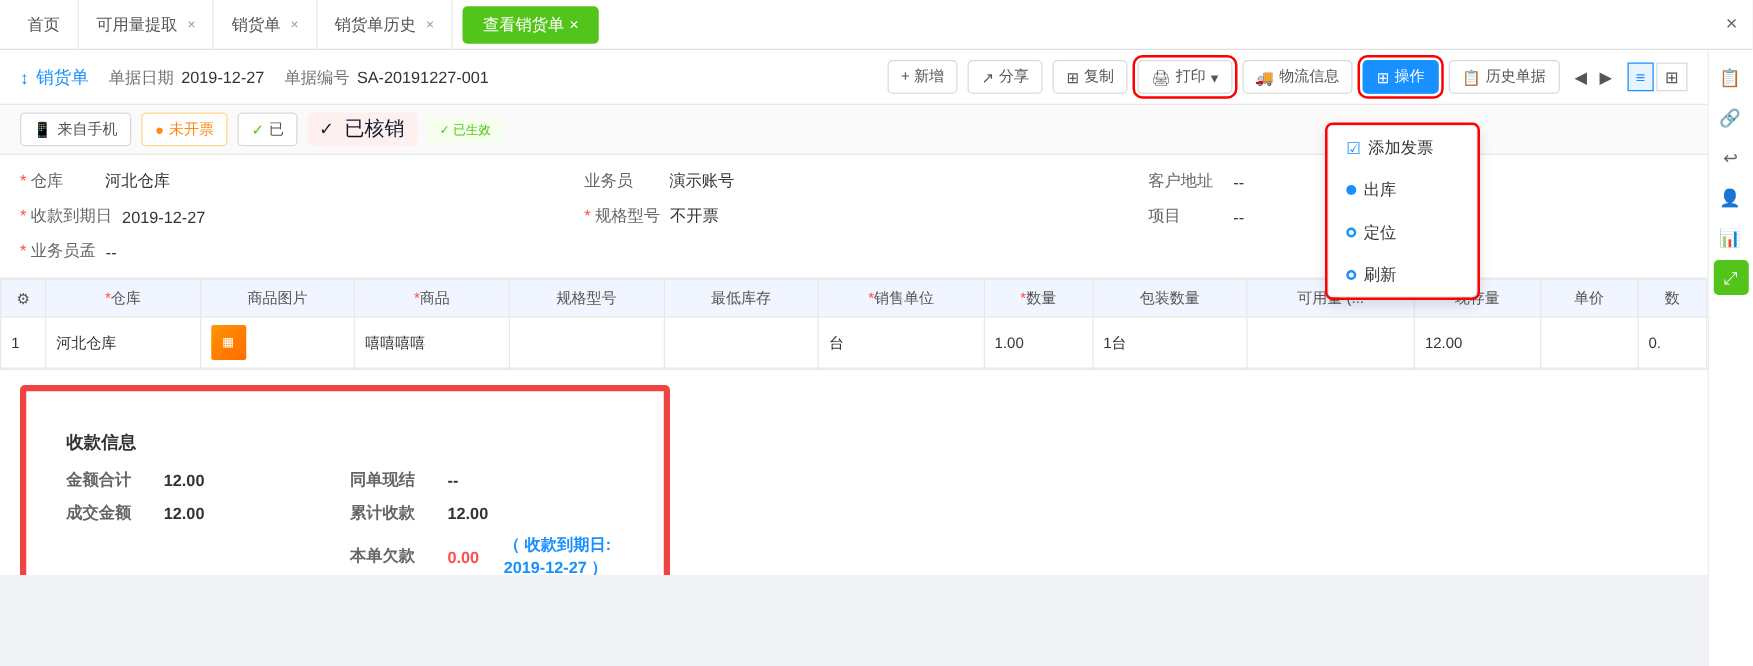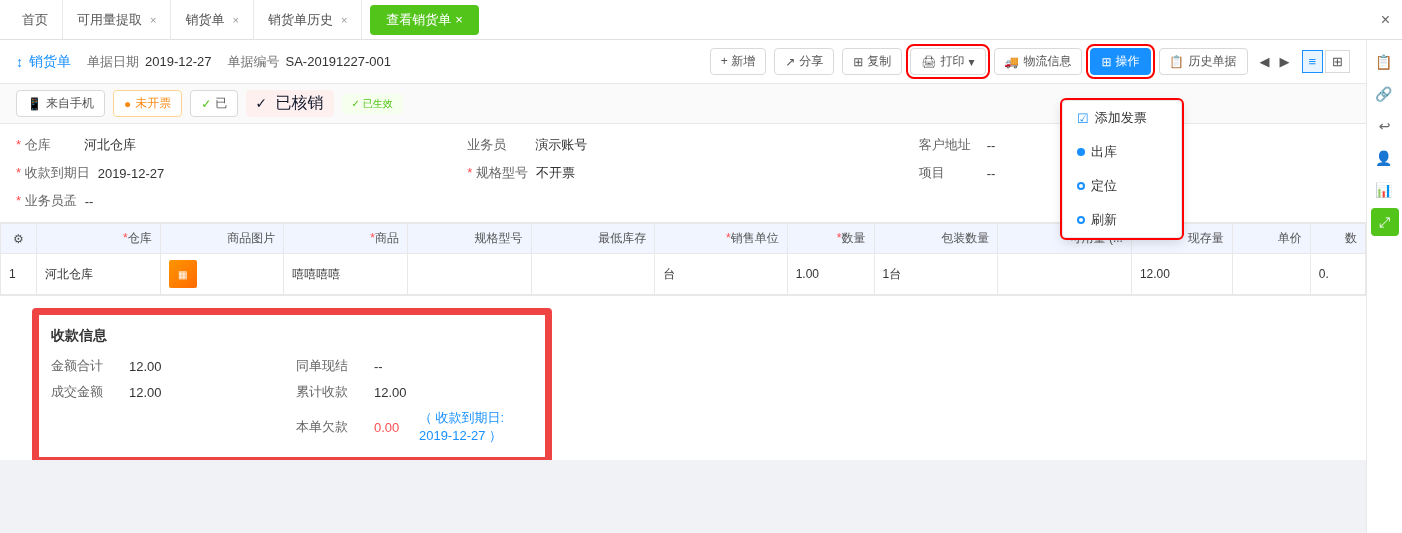--- a/index.html
+++ b/index.html
@@ -75,35 +75,35 @@
     .form-label { color: #666; white-space: nowrap; min-width: 60px; }
     .form-label.required::before { content: '* '; color: #ff4d4f; }
     .form-value { color: #333; }
     .form-value.link { color: #1890ff; cursor: pointer; }
     .add-note { color: #fa8c16; cursor: pointer; display: flex; align-items: center; gap: 2px; }
 
     
     .table-wrap { padding: 0 0 0 0; border-bottom: 1px solid #e8e8e8; }
     table { width: 100%; border-collapse: collapse; font-size: 12px; }
     th {
-      background: #f0f5ff; padding: 6px 8px; text-align: right;
+      background: #f0f5ff; padding: 6px 8px; text-align: center;
       border: 1px solid #e8e8e8; color: #555; font-weight: 500; white-space: nowrap;
     }
     th .required { color: #ff4d4f; }
     td { padding: 6px 8px; border: 1px solid #e8e8e8; color: #333; }
     tr.subtotal td { background: #fafafa; }
     .th-gear { background: #f0f5ff; text-align: center; width: 36px; }
 
     
     .footer-info {
-      padding: 12px; border: 7px solid #ef4444; margin: 12px 32px;
+      padding: 32px; border: 5px solid #ef4444; margin: 12px 16px;
       border-radius: 4px; max-width: 520px;
     }
     .footer-info-title { font-weight: bold; margin-bottom: 12px; font-size: 14px; }
-    .footer-grid { display: grid; grid-template-columns: 1fr 1fr; gap: 8px; }
+    .footer-grid { display: grid; grid-template-columns: 1fr 1fr; gap: 8px; font-weight: bold; }
     .footer-row { display: flex; align-items: center; gap: 8px; }
     .footer-label { color: #666; min-width: 70px; }
     .footer-value { color: #333; }
     .footer-value.red { color: #ff4d4f; }
     .footer-value.date { color: #1890ff; }
 
     
     .dropdown-menu {
       position: absolute; background: #fff; border: 1px solid #e8e8e8;
       border-radius: 4px; box-shadow: 0 4px 12px rgba(0,0,0,0.15);

